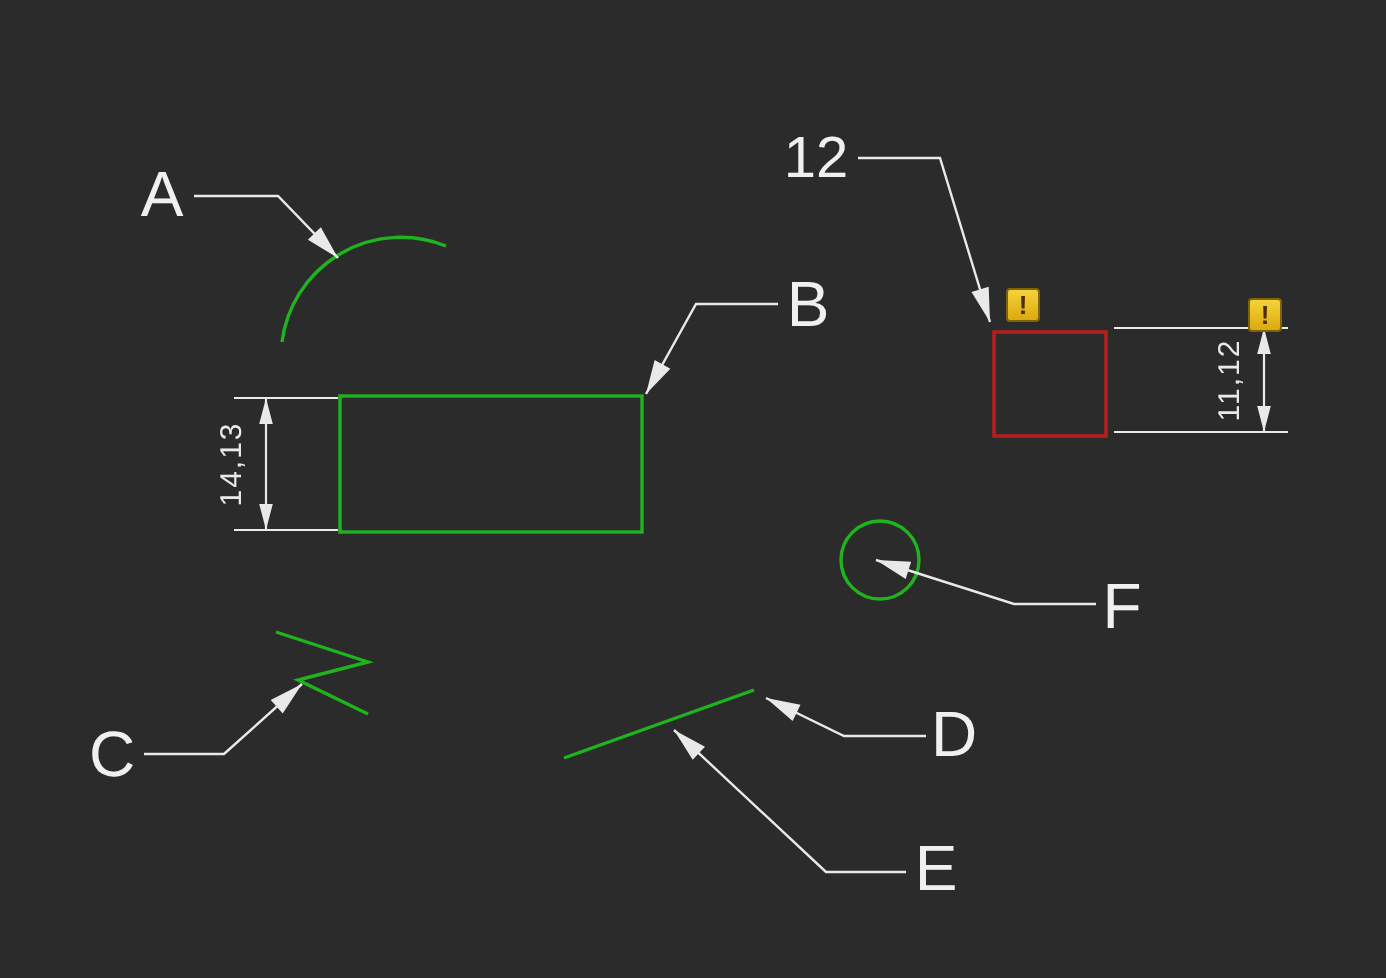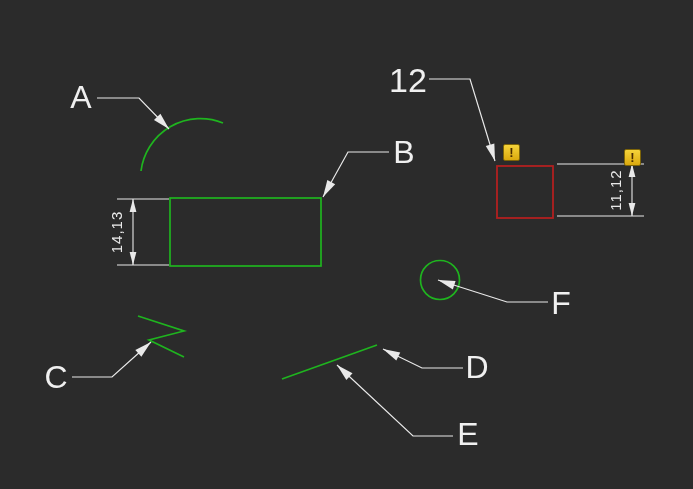--- a/index.html
+++ b/index.html
@@ -7,21 +7,21 @@
     position:relative;width:693px;height:489px;overflow:hidden;
     background:#2b2b2b;
     font-family:"Liberation Sans", sans-serif;
   }
   #geo{position:absolute;left:0;top:0;}
   .callout-label{
     position:absolute;transform:translate(-50%,-50%);
     color:#f0f0f0;font-size:32px;line-height:1;white-space:nowrap;
     user-select:none;
   }
-  .callout-label.num{font-size:34px;}
+  .callout-label.num{font-size:29px;}
   .dim-text{
     position:absolute;transform:translate(-50%,-50%) rotate(-90deg);
     color:#e9e9e9;font-size:15px;line-height:1;letter-spacing:1px;white-space:nowrap;
     user-select:none;
   }
   .warning-icon{
     position:absolute;width:15px;height:15px;
     background:linear-gradient(#f5d33a,#dba90e);
     border:1px solid #7d6408;border-radius:2px;
     display:flex;align-items:center;justify-content:center;

